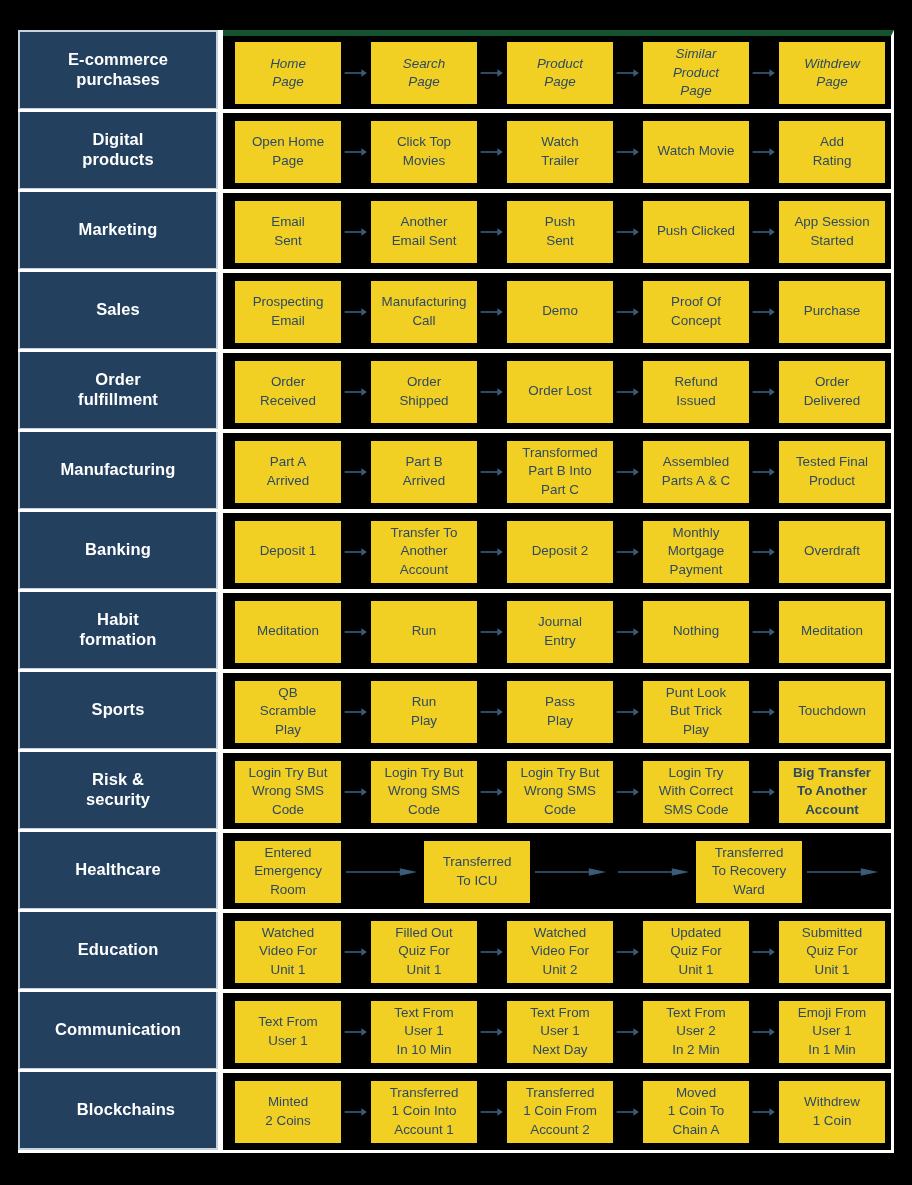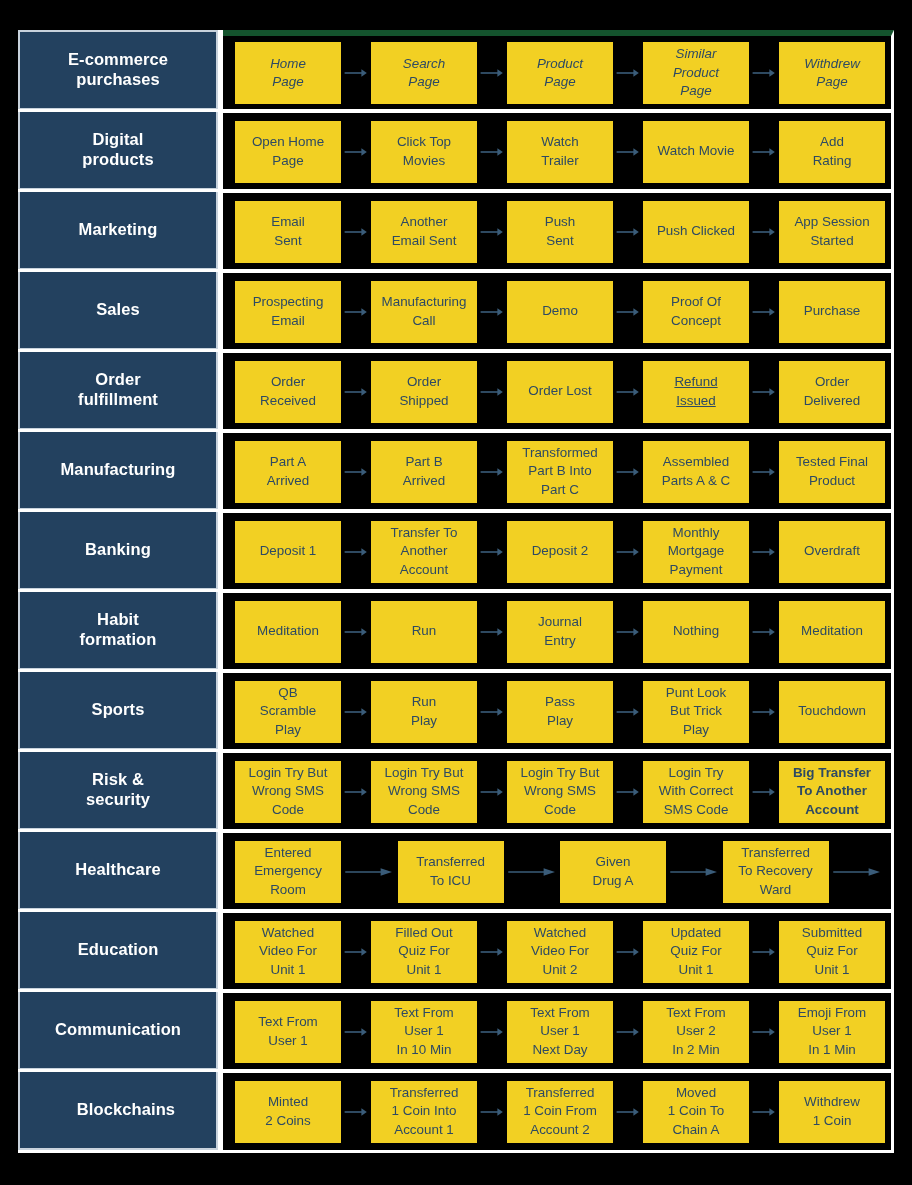--- a/index.html
+++ b/index.html
@@ -310,21 +310,21 @@
             <polygon points="29,2.2 38,6 29,9.8" fill="#3A5C79"></polygon>
           </svg>
         </div>
         <div class="step"><span style="white-space: pre-line;">Order Lost</span></div>
         <div class="arrow">
           <svg viewBox="0 0 40 12" preserveAspectRatio="none">
             <line x1="1" y1="6" x2="30" y2="6" stroke="#3A5C79" stroke-width="1.6"></line>
             <polygon points="29,2.2 38,6 29,9.8" fill="#3A5C79"></polygon>
           </svg>
         </div>
-        <div class="step"><span style="white-space: pre-line; text-decoration: underline;">Refund
+        <div class="step"><span style="white-space: pre-line;">Refund
 Issued</span></div>
         <div class="arrow">
           <svg viewBox="0 0 40 12" preserveAspectRatio="none">
             <line x1="1" y1="6" x2="30" y2="6" stroke="#3A5C79" stroke-width="1.6"></line>
             <polygon points="29,2.2 38,6 29,9.8" fill="#3A5C79"></polygon>
           </svg>
         </div>
         <div class="step"><span style="white-space: pre-line;">Order
 Delivered</span></div>
       </div>
@@ -559,22 +559,20 @@
           </svg>
         </div>
         <div class="step"><span style="white-space: pre-line;">Transferred
 To ICU</span></div>
         <div class="arrow">
           <svg viewBox="0 0 40 12" preserveAspectRatio="none">
             <line x1="1" y1="6" x2="30" y2="6" stroke="#3A5C79" stroke-width="1.6"></line>
             <polygon points="29,2.2 38,6 29,9.8" fill="#3A5C79"></polygon>
           </svg>
         </div>
-        <div class="step"><span style="white-space: pre-line;">Given
-Drug A</span></div>
         <div class="arrow">
           <svg viewBox="0 0 40 12" preserveAspectRatio="none">
             <line x1="1" y1="6" x2="30" y2="6" stroke="#3A5C79" stroke-width="1.6"></line>
             <polygon points="29,2.2 38,6 29,9.8" fill="#3A5C79"></polygon>
           </svg>
         </div>
         <div class="step"><span style="white-space: pre-line;">Transferred
 To Recovery
 Ward</span></div>
         <div class="arrow">

